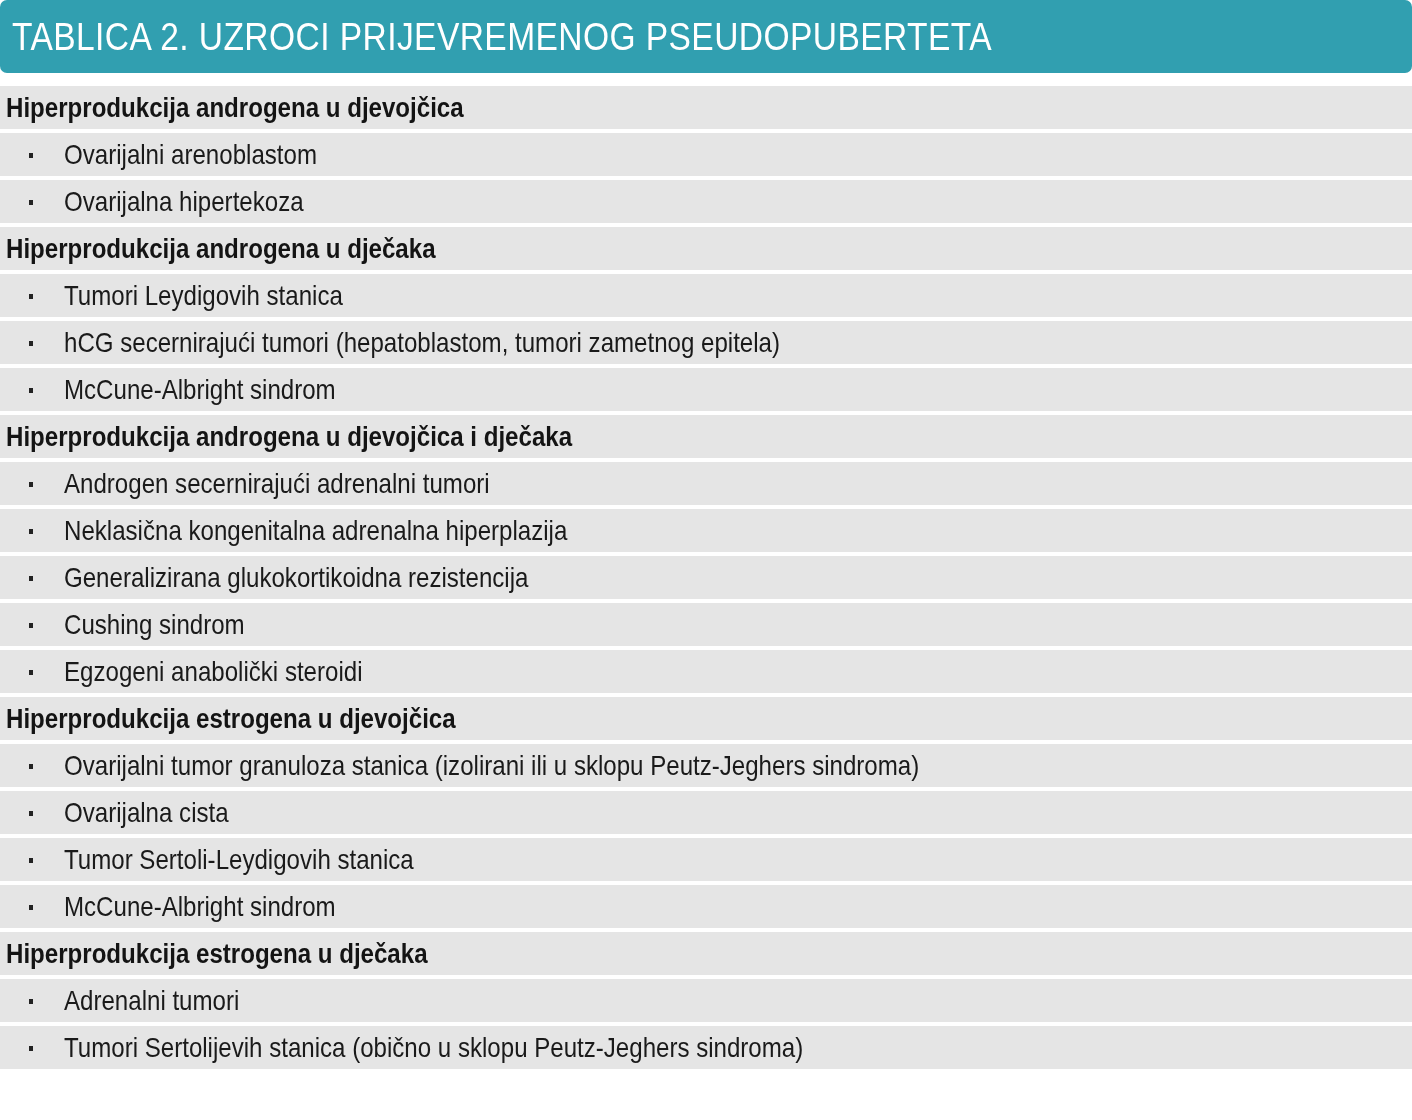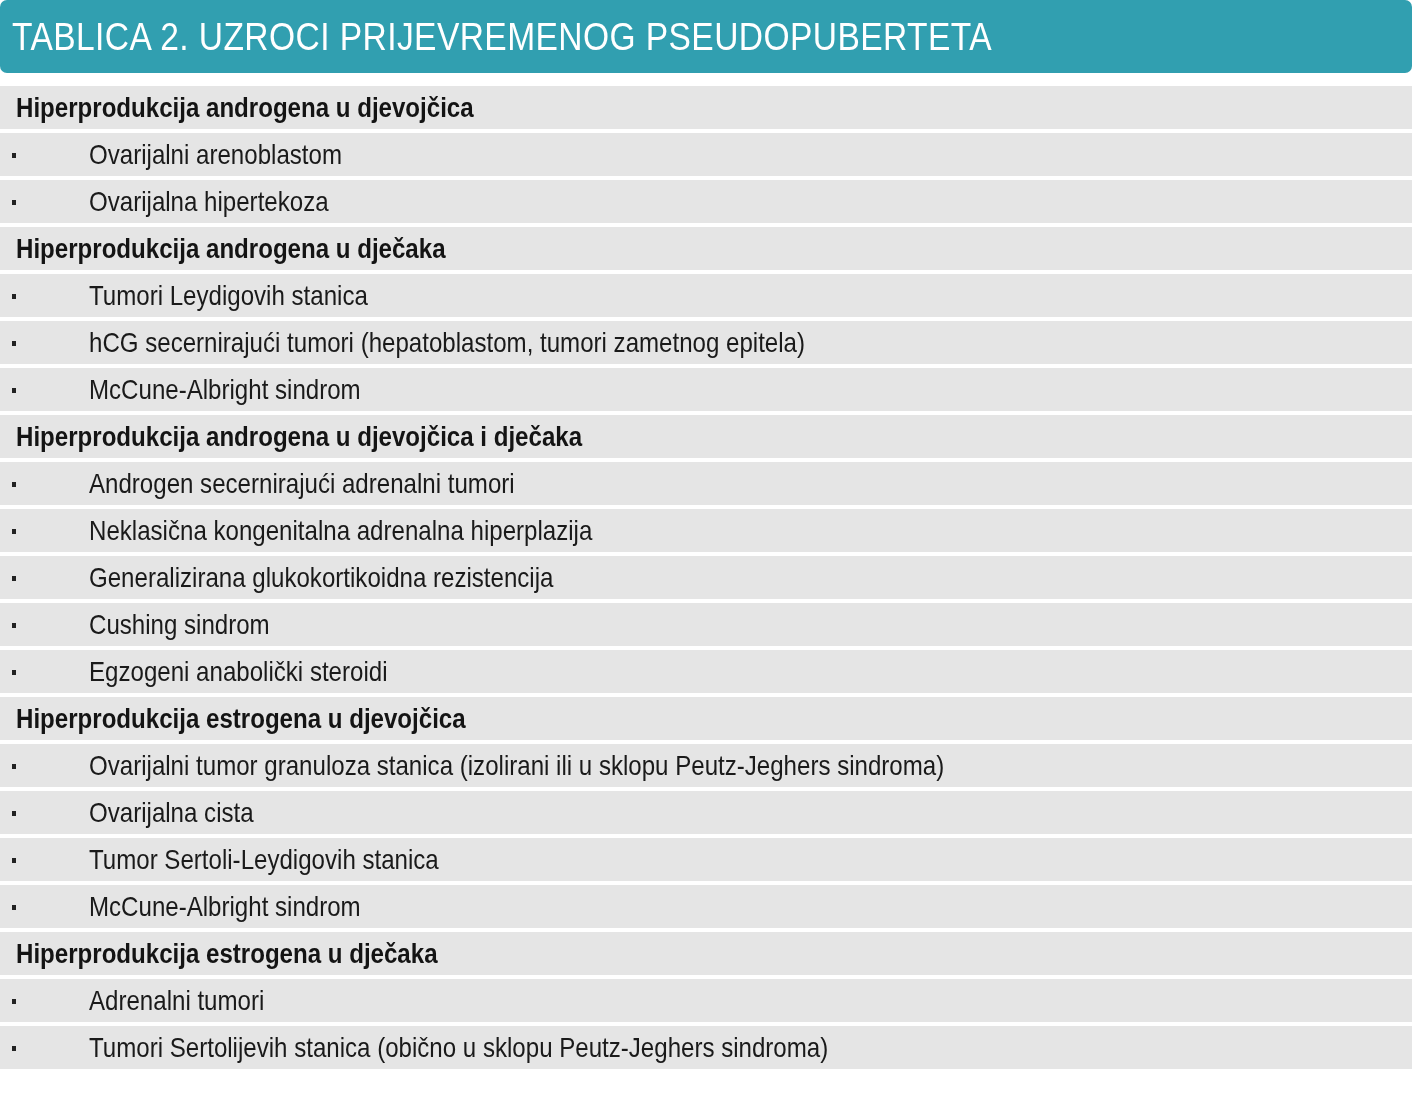--- a/index.html
+++ b/index.html
@@ -24,26 +24,26 @@
     .rows {
       position: absolute; left: 0; top: 86px; width: 1412px;
     }
     .row {
       height: 43px; margin-bottom: 4px;
       background: #e5e5e5;
       display: flex; align-items: center;
       box-sizing: border-box;
       white-space: nowrap;
     }
-    .row.section { padding-left: 16px; }
+    .row.section { padding-left: 6px; }
     .row.section .txt {
       font-size: 28px; font-weight: 600; color: #141414;
       transform: scaleX(0.86); transform-origin: left center;
     }
-    .row.item { padding-left: 12px; gap: 42px; }
+    .row.item { padding-left: 29px; }
     .row.item .bullet {
       width: 4px; height: 5px; background: #222; margin-right: 31px; flex: none;
       margin-top: 2px;
     }
     .row.item .txt {
       font-size: 28px; color: #1a1a1a;
       transform: scaleX(0.86); transform-origin: left center;
     }
   </style>
 </head>

